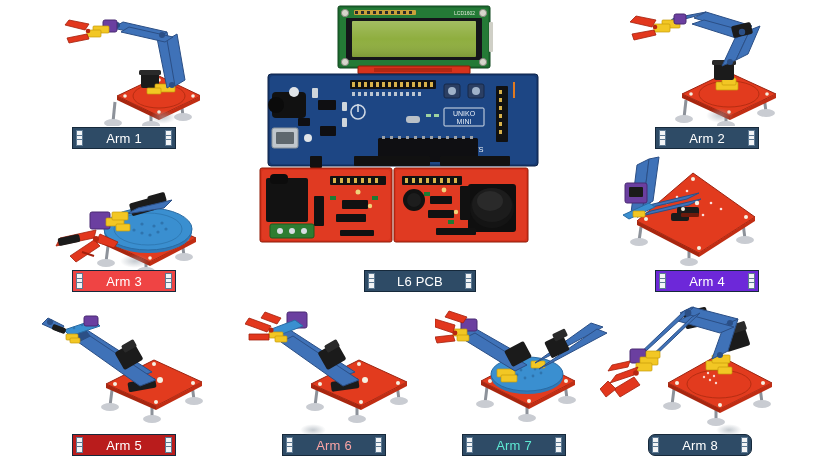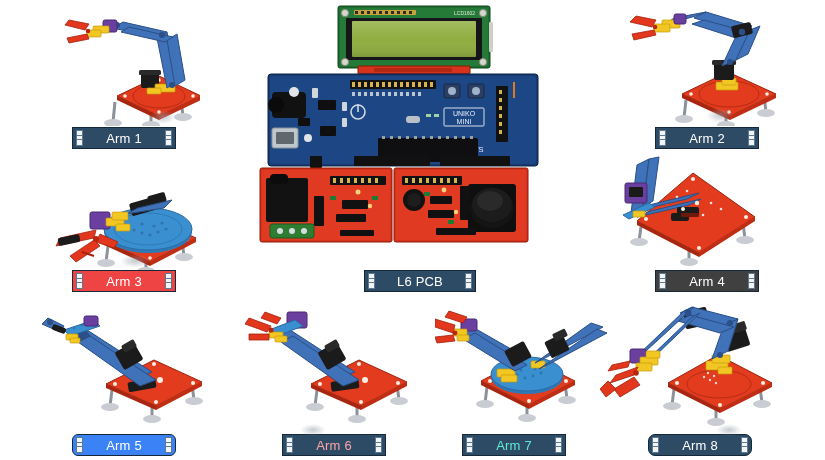--- a/index.html
+++ b/index.html
@@ -302,21 +302,21 @@
           <circle cx="82" cy="48" r="2.2"></circle>
           <circle cx="68" cy="54" r="2"></circle>
         </g>
       <g fill="#8e1a06" opacity=".7">
           <rect x="66" y="58" width="18" height="4" rx="1"></rect>
         </g>
       <g fill="#f2c724" stroke="#c79b08" stroke-width=".7">
           <rect x="18" y="56" width="12" height="6" rx="1"></rect>
         </g>
     </svg>
-    <div class="caption" style="left: 655px; top: 270px; width: 104px; background: #404040; border-color: rgb(22, 41, 59); color: rgb(255, 255, 255);">
+    <div class="caption" style="left: 655px; top: 270px; width: 104px; background: #6d28d9; border-color: rgb(22, 41, 59); color: rgb(255, 255, 255);">
       <span class="h tl"></span>
       <span class="h ml"></span>
       <span class="h bl"></span>
       <span class="txt">Arm 4</span>
       <span class="h tr"></span>
       <span class="h mr"></span>
       <span class="h br"></span>
     </div>
   </div>
 
@@ -370,21 +370,21 @@
         <rect x="26" y="26" width="12" height="6" rx="1"></rect>
           <rect x="30" y="30" width="10" height="5" rx="1"></rect>
       </g>
 
       <g stroke="#2b4f86" stroke-width="1" fill="#3f72b8">
         <polygon points="24,18 8,10 2,16 20,24"></polygon>
       </g>
       <circle cx="10" cy="14" r="3" fill="#2b4f86"></circle>
       <rect x="12" y="18" width="14" height="6" rx="2" fill="#1b1b1b" transform="rotate(20 19 21)"></rect>
     </svg>
-    <div class="caption" style="left: 72px; top: 434px; width: 104px; background: #3b82f6; border-color: rgb(22, 41, 59); color: rgb(255, 255, 255); border-radius: 6px;">
+    <div class="caption" style="left: 72px; top: 434px; width: 104px; background: #b91c1c; border-color: rgb(22, 41, 59); color: rgb(255, 255, 255);">
       <span class="h tl"></span>
       <span class="h ml"></span>
       <span class="h bl"></span>
       <span class="txt">Arm 5</span>
       <span class="h tr"></span>
       <span class="h mr"></span>
       <span class="h br"></span>
     </div>
   </div>
 

